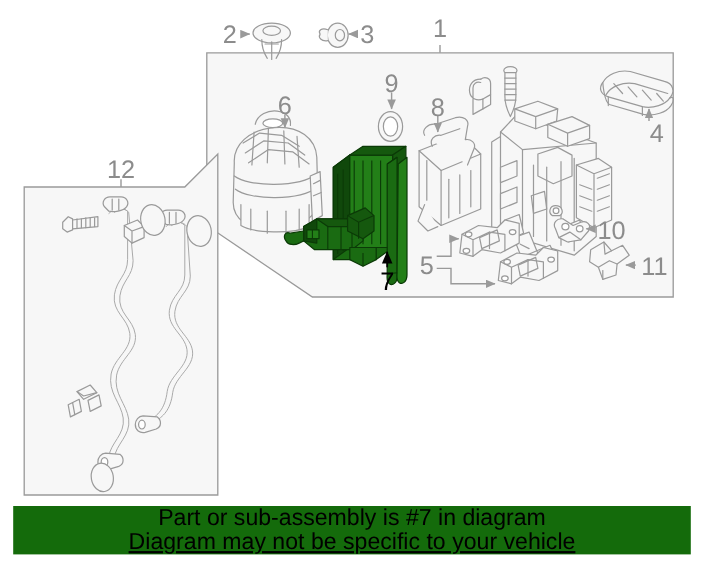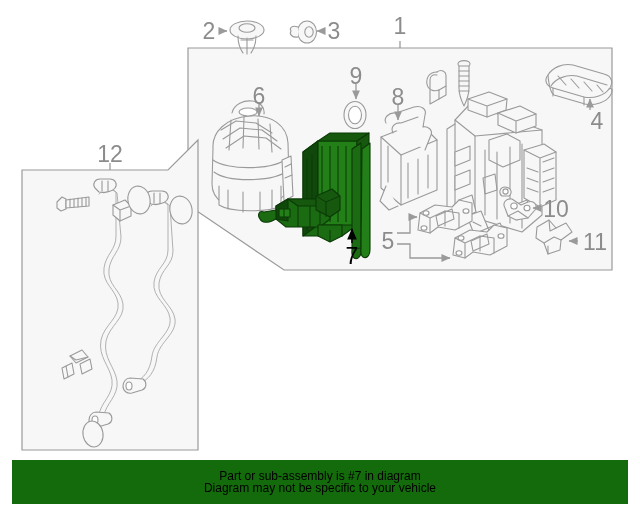--- a/index.html
+++ b/index.html
@@ -11,21 +11,21 @@
   }
   #stage{position:absolute;left:0;top:0;width:640px;height:512px;}
   #art{position:absolute;left:0;top:0;}
   .banner{
     position:absolute;left:12px;top:460px;width:616px;height:44px;
     box-sizing:border-box;
     display:flex;flex-direction:column;align-items:center;justify-content:center;
     line-height:1.04;
   }
   .banner-line{
-    color:#000000;font-size:12px;white-space:nowrap;
+    color:#000000;font-size:21px;white-space:nowrap;
     font-family:"Liberation Sans","DejaVu Sans",sans-serif;
   }
 </style>
 </head>
 <body>
 
 <div id="stage">
 
   <svg id="art" width="640" height="512" viewBox="0 0 640 512">
 
@@ -330,16 +330,16 @@
       <text class="num" x="398" y="105">8</text>
       <text class="num" x="356" y="84">9</text>
       <text class="num" x="556" y="217">10</text>
       <text class="num" x="595" y="250">11</text>
       <text class="num" x="110" y="162">12</text>
     </g>
   </svg>
 
   <div class="banner" id="banner" style="background: rgb(20, 107, 11);">
     <div class="banner-line" style="color: rgb(0, 0, 0);">Part or sub-assembly is #7 in diagram</div>
-    <div class="banner-line" style="color: rgb(0, 0, 0);">Diagram may not be specific to your vehicle</div>
+    <div class="banner-line" style="color: rgb(0, 0, 0); text-decoration: underline;">Diagram may not be specific to your vehicle</div>
   </div>
 
 </div>
 
 </body></html>

